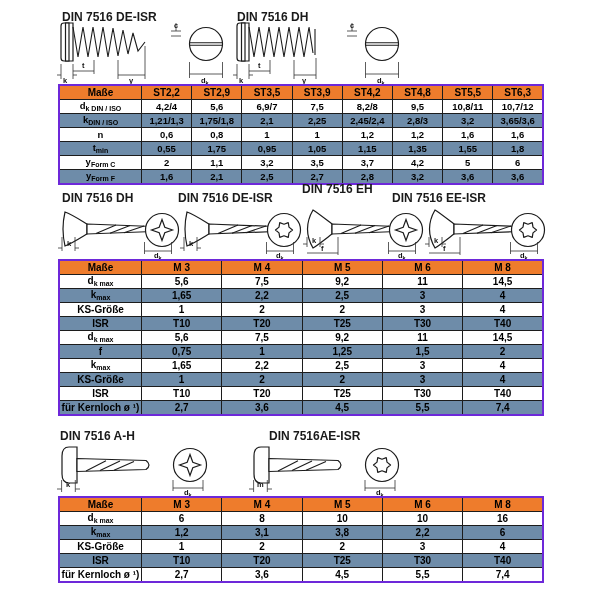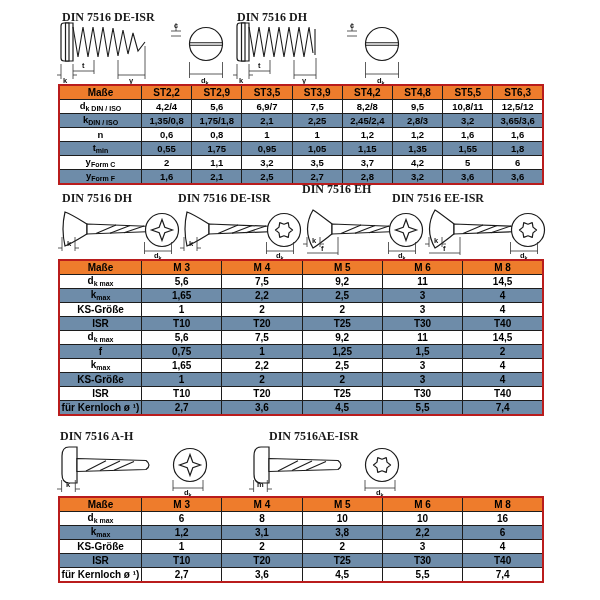--- a/index.html
+++ b/index.html
@@ -1,25 +1,25 @@
 <!DOCTYPE html>
 <html style="--header_bg: #EE7C2C; --row_alt_bg: #6E8CA9; --table_border: #1c1c1c; --page_bg: #FFFFFF; --text: #000000;"><head>
 <meta charset="utf-8">
 <style>
   html,body{margin:0;padding:0;background:#fff;}
   #canvas{
     position:relative;width:600px;height:600px;background:#fff;
     font-family:"Liberation Sans",sans-serif;color:#000;overflow:hidden;
   }
   .din-title{
-    position:absolute;font-size:12px;font-weight:700;color:#1a1a1a;white-space:nowrap;font-family:Liberation Serif, serif;
+    position:absolute;font-size:12px;font-weight:700;color:#1a1a1a;white-space:nowrap;
   }
   table.spec{
     position:absolute;border-collapse:collapse;table-layout:fixed;
-    border:2px solid #b91c1c;background:#fff;
+    border:2px solid #6d28d9;background:#fff;
   }
   table.spec th, table.spec td{
     border:1px solid #1c1c1c;height:13px;padding:0 1px;text-align:center;
     font-size:10px;font-weight:700;line-height:1;overflow:hidden;white-space:nowrap;
   }
   table.spec th{background:var(--header_bg,#EE7C2C);color:#000;}
   table.spec tbody tr:nth-child(even) td{background:var(--row_alt_bg,#6E8CA9);}
   table.spec .label-col{width:79px;}
   table.spec sub{font-size:7px;font-weight:700;vertical-align:-2px;letter-spacing:0;}
   #table1 td{font-size:9.5px;}
@@ -128,25 +128,25 @@
       <tbody>
         <tr>
           <td class="label-col"><span>d</span><sub>k DIN / ISO</sub></td>
           <td>4,2/4</td>
           <td>5,6</td>
           <td>6,9/7</td>
           <td>7,5</td>
           <td>8,2/8</td>
           <td>9,5</td>
           <td>10,8/11</td>
-          <td>12,5/12</td>
+          <td>10,7/12</td>
         </tr>
         <tr>
           <td class="label-col"><span>k</span><sub>DIN / ISO</sub></td>
-          <td>1,35/0,8</td>
+          <td>1,21/1,3</td>
           <td>1,75/1,8</td>
           <td>2,1</td>
           <td>2,25</td>
           <td>2,45/2,4</td>
           <td>2,8/3</td>
           <td>3,2</td>
           <td>3,65/3,6</td>
         </tr>
         <tr>
           <td class="label-col"><span>n</span></td>

